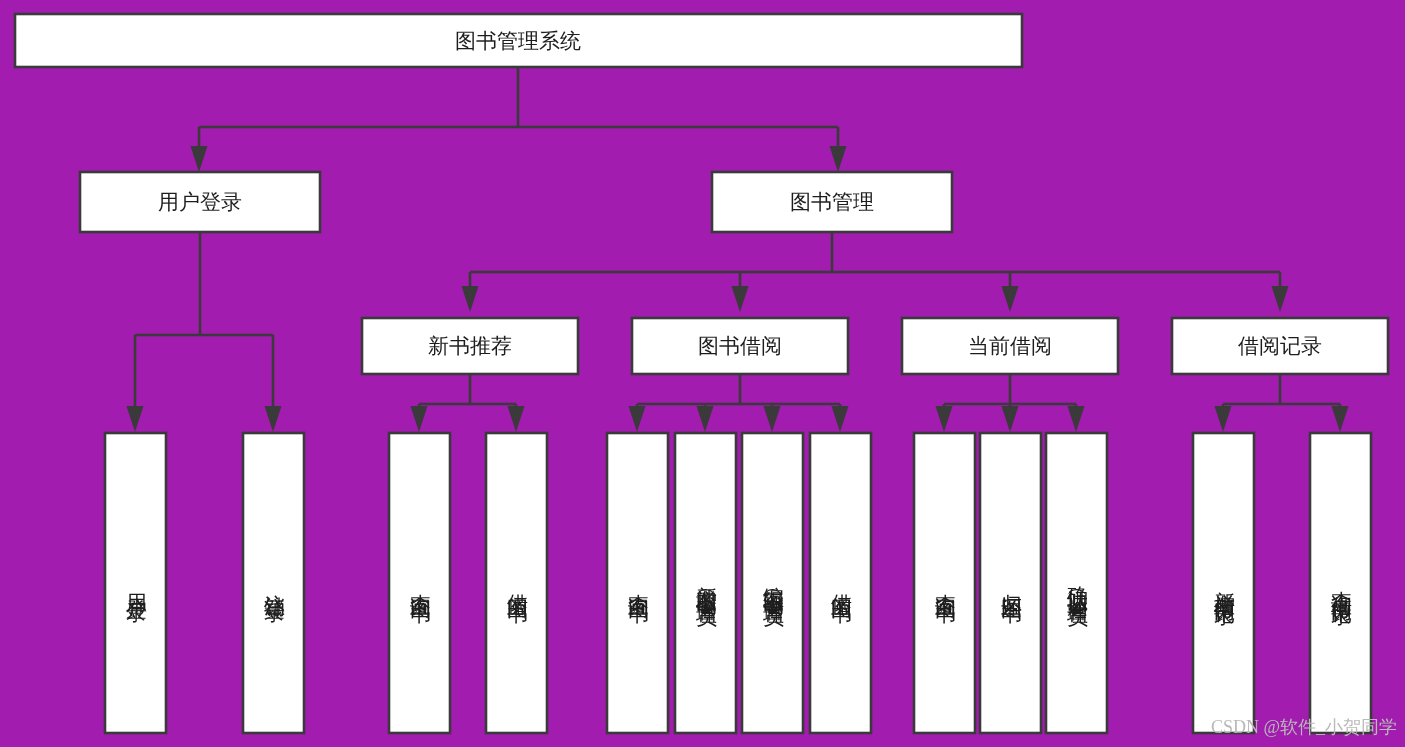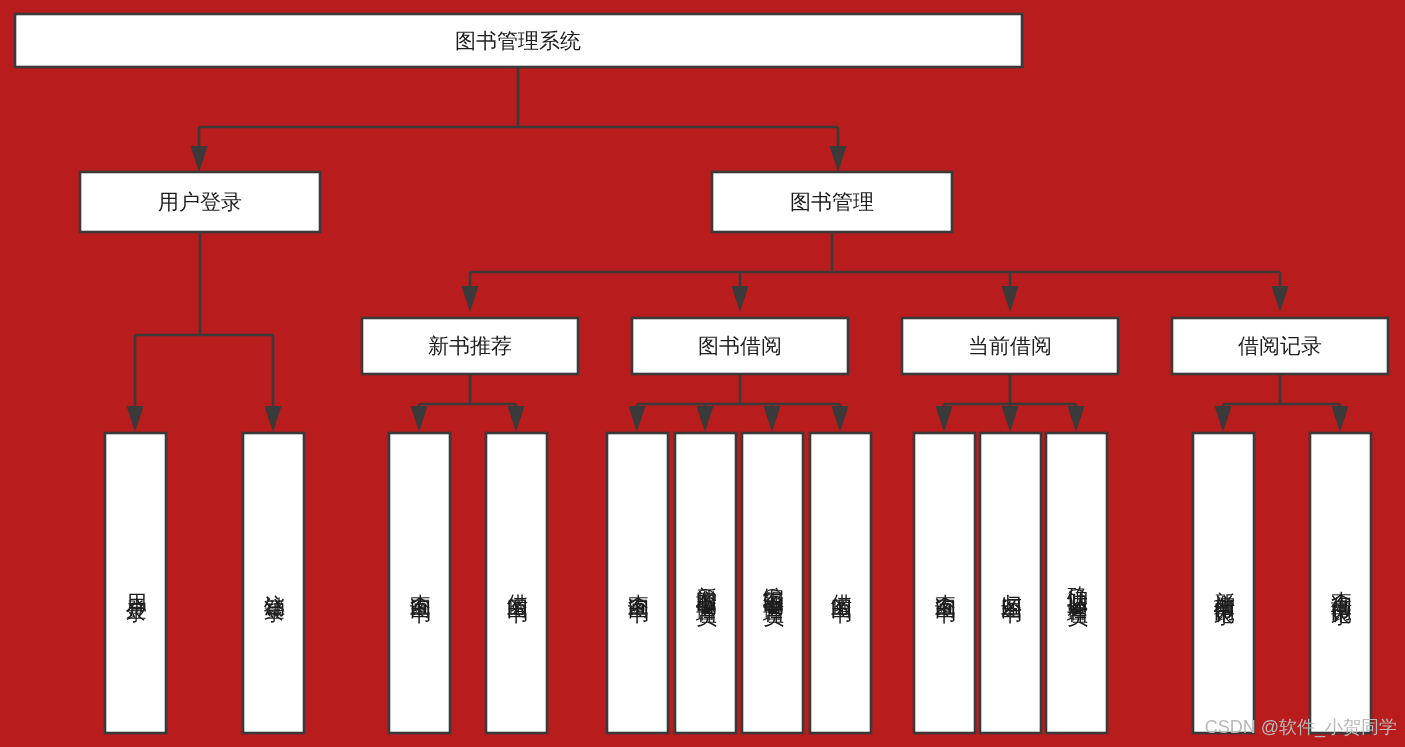--- a/index.html
+++ b/index.html
@@ -11,21 +11,21 @@
     width: 1405px;
     height: 747px;
     font-family: "Liberation Sans", "DejaVu Sans", sans-serif;
     overflow: hidden;
     position: relative;
   }
   #diagram-root {
     position: relative;
     width: 1405px;
     height: 747px;
-    background: #b91c1c;
+    background: #a21caf;
   }
   svg.diagram-canvas {
     position: absolute;
     left: 0;
     top: 0;
     width: 1405px;
     height: 747px;
     display: block;
   }
   .node-box {
@@ -56,21 +56,21 @@
     font-size: 21px;
     text-anchor: middle;
     dominant-baseline: middle;
     writing-mode: vertical-rl;
     letter-spacing: 3px;
   }
   .watermark-text {
     position: absolute;
     right: 8px;
     bottom: 8px;
-    font-family: Liberation Sans, sans-serif;
+    font-family: Liberation Serif, serif;
     font-size: 18px;
     color: #b9b9b9;
     white-space: nowrap;
     user-select: none;
     pointer-events: none;
   }
 </style>
 </head>
 <body>
 

